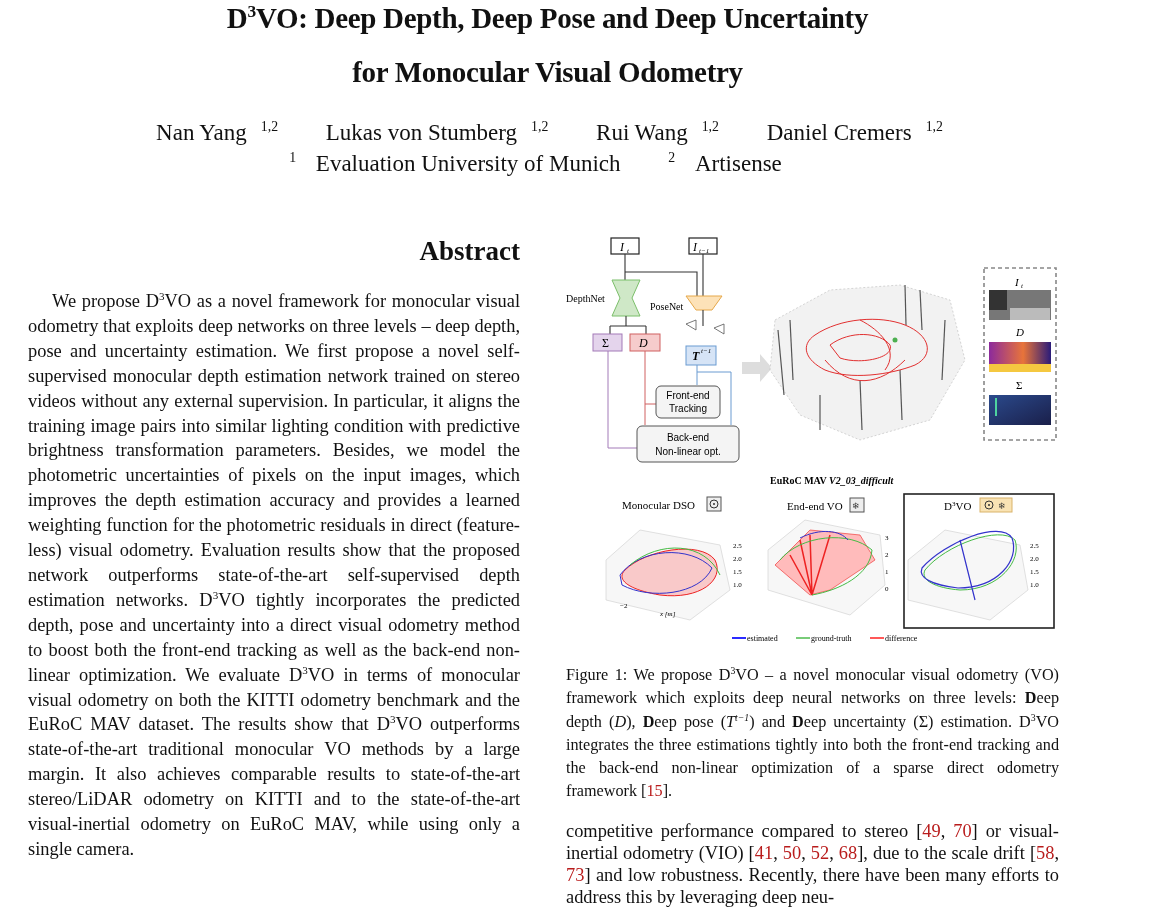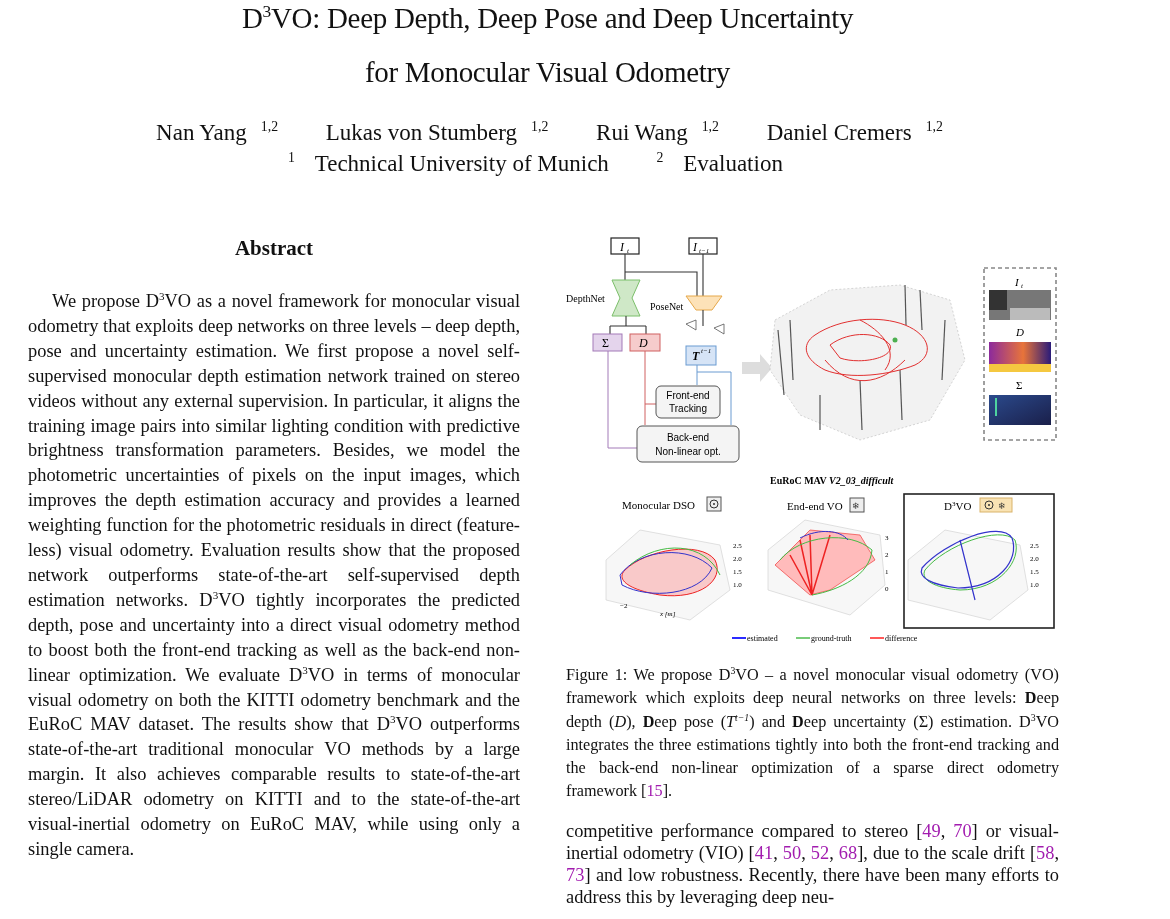--- a/index.html
+++ b/index.html
@@ -1,51 +1,51 @@
 <!DOCTYPE html>
 <html><head>
 <meta charset="utf-8">
 <style>
   html, body { margin:0; padding:0; background:#fff; }
   body { width:1170px; height:919px; position:relative; overflow:hidden; font-family:"Liberation Serif","DejaVu Serif",serif; color:#111; }
-  .title { position:absolute; left:0; width:1095px; text-align:center; font-weight:normal; font-size:29px; line-height:37px; letter-spacing:-0.3px; }
+  .title { position:absolute; left:0; width:1095px; text-align:center; font-weight:bold; font-size:29px; line-height:37px; letter-spacing:-0.3px; }
   .title.l1 { top:0; }
   .title.l2 { top:37px;margin-top:17px; }
   sup { font-size:60%; line-height:0; }
   .authors { position:absolute; top:120px; left:0; width:1085px; text-align:center; font-size:23px; }
   .authors span { margin:0 14px; }
   .affil { position:absolute; top:151px; left:0; width:1085px; text-align:center; font-size:23px; }
   .affil span { margin:0 14px; }
-  .abs-title { position:absolute; top:236px; left:28px; width:492px; text-align:center; font-weight:bold; font-size:21px; }
+  .abs-title { position:absolute; top:236px; left:28px; width:492px; text-align:right; font-weight:bold; font-size:27px; }
   .abs-body { position:absolute; top:289px; left:28px; width:492px; font-size:18.4px; line-height:24.9px; text-align:justify; }
   .abs-body .ind { display:inline-block; width:24px; }
   .fig { position:absolute; left:560px; top:232px; width:510px; height:420px; }
   .caption { position:absolute; top:664px; left:566px; width:493px; font-size:16.2px; line-height:23.3px; text-align:justify; }
   .body2 { position:absolute; top:820px; left:566px; width:493px; font-size:18.4px; line-height:22px; text-align:justify; }
-  .cite { color:#a21caf;font-family:Liberation Serif, serif; }
+  .cite { color:#b91c1c;font-family:Liberation Serif, serif; }
   .bold { font-weight:bold; }
   .it { font-style:italic; }
   svg text { font-family:"Liberation Serif","DejaVu Serif",serif; }
   .sans { font-family:"Liberation Sans","DejaVu Sans",sans-serif; }
 </style>
 </head>
 <body>
 
 <div class="title l1"><span>D</span><sup>3</sup><span>VO: Deep Depth, Deep Pose and Deep Uncertainty</span></div>
 <div class="title l2">for Monocular Visual Odometry</div>
 
 <div class="authors">
   <span><span>Nan Yang</span><sup>1,2</sup></span>
   <span><span>Lukas von Stumberg</span><sup>1,2</sup></span>
   <span><span>Rui Wang</span><sup>1,2</sup></span>
   <span><span>Daniel Cremers</span><sup>1,2</sup></span>
 </div>
 <div class="affil">
-  <span><sup>1</sup> <span>Technical University of Munich</span></span>
-  <span><sup>2</sup> <span>Evaluation</span></span>
+  <span><sup>1</sup> <span>Evaluation University of Munich</span></span>
+  <span><sup>2</sup> <span>Artisense</span></span>
 </div>
 
 <div class="abs-title">Abstract</div>
 <div class="abs-body"><span class="ind"></span><span>We propose D</span><sup>3</sup><span>VO as a novel framework for monocular visual odometry that exploits deep networks on three levels – deep depth, pose and uncertainty estimation. We first propose a novel self-supervised monocular depth estimation network trained on stereo videos without any external supervision. In particular, it aligns the training image pairs into similar lighting condition with predictive brightness transformation parameters. Besides, we model the photometric uncertainties of pixels on the input images, which improves the depth estimation accuracy and provides a learned weighting function for the photometric residuals in direct (feature-less) visual odometry. Evaluation results show that the proposed network outperforms state-of-the-art self-supervised depth estimation networks. D</span><sup>3</sup><span>VO tightly incorporates the predicted depth, pose and uncertainty into a direct visual odometry method to boost both the front-end tracking as well as the back-end non-linear optimization. We evaluate D</span><sup>3</sup><span>VO in terms of monocular visual odometry on both the KITTI odometry benchmark and the EuRoC MAV dataset. The results show that D</span><sup>3</sup><span>VO outperforms state-of-the-art traditional monocular VO methods by a large margin. It also achieves comparable results to state-of-the-art stereo/LiDAR odometry on KITTI and to the state-of-the-art visual-inertial odometry on EuRoC MAV, while using only a single camera.</span></div>
 
 <div class="fig">
 <svg width="510" height="420" viewBox="560 232 510 420" xmlns="http://www.w3.org/2000/svg">
 
   <g>
     <rect x="611" y="238" width="28" height="16" fill="#fff" stroke="#222" stroke-width="1.2"></rect>

